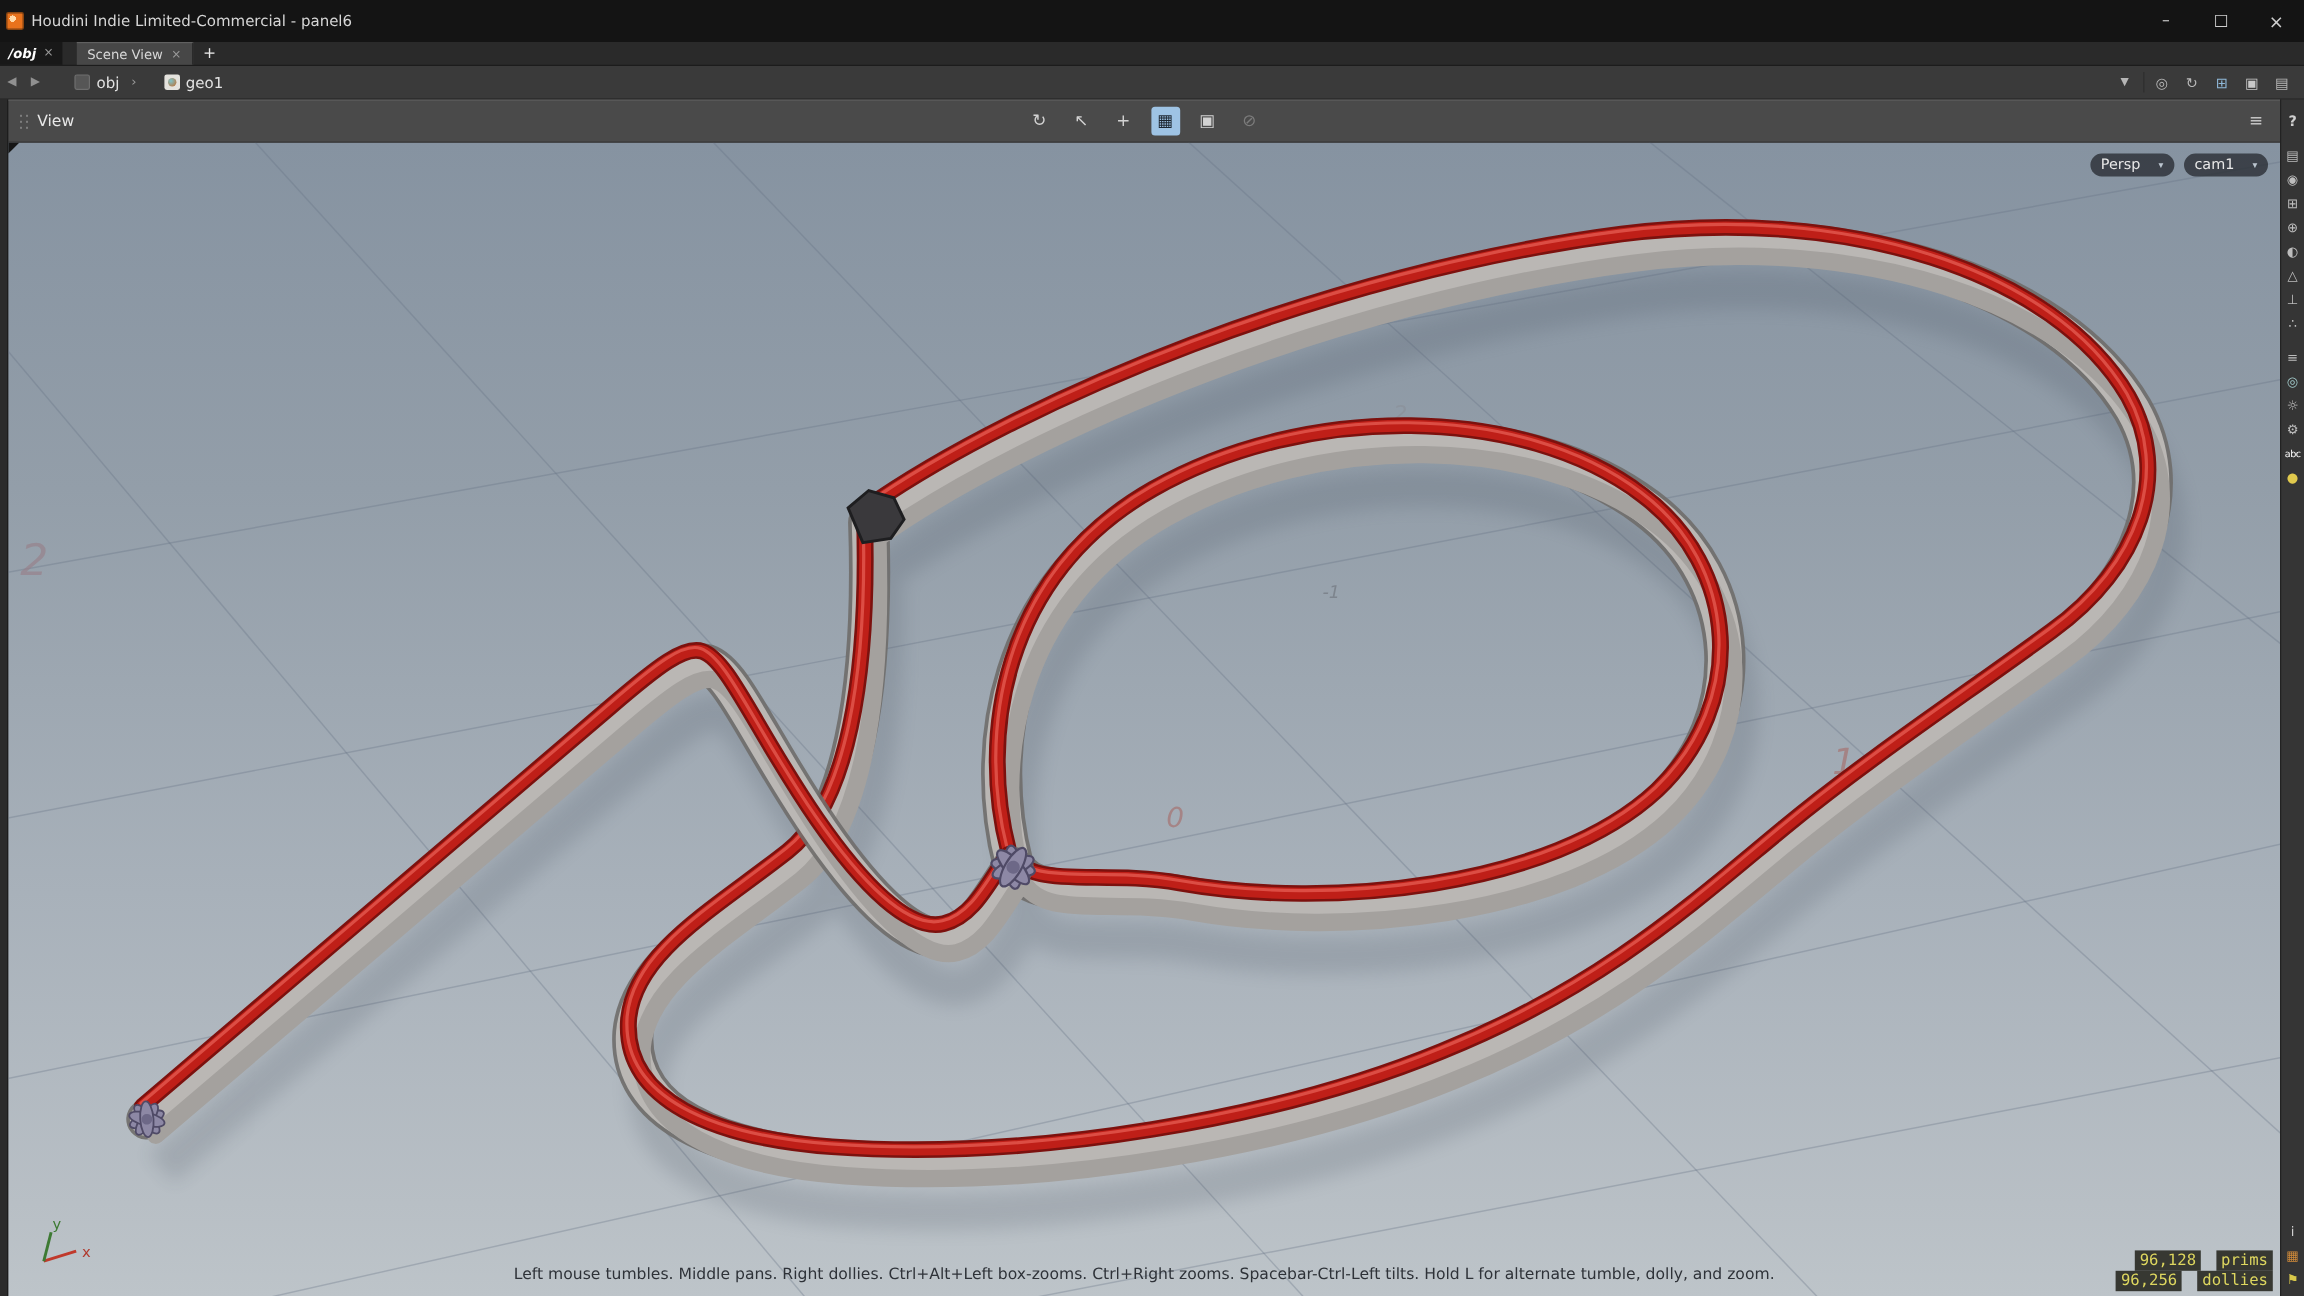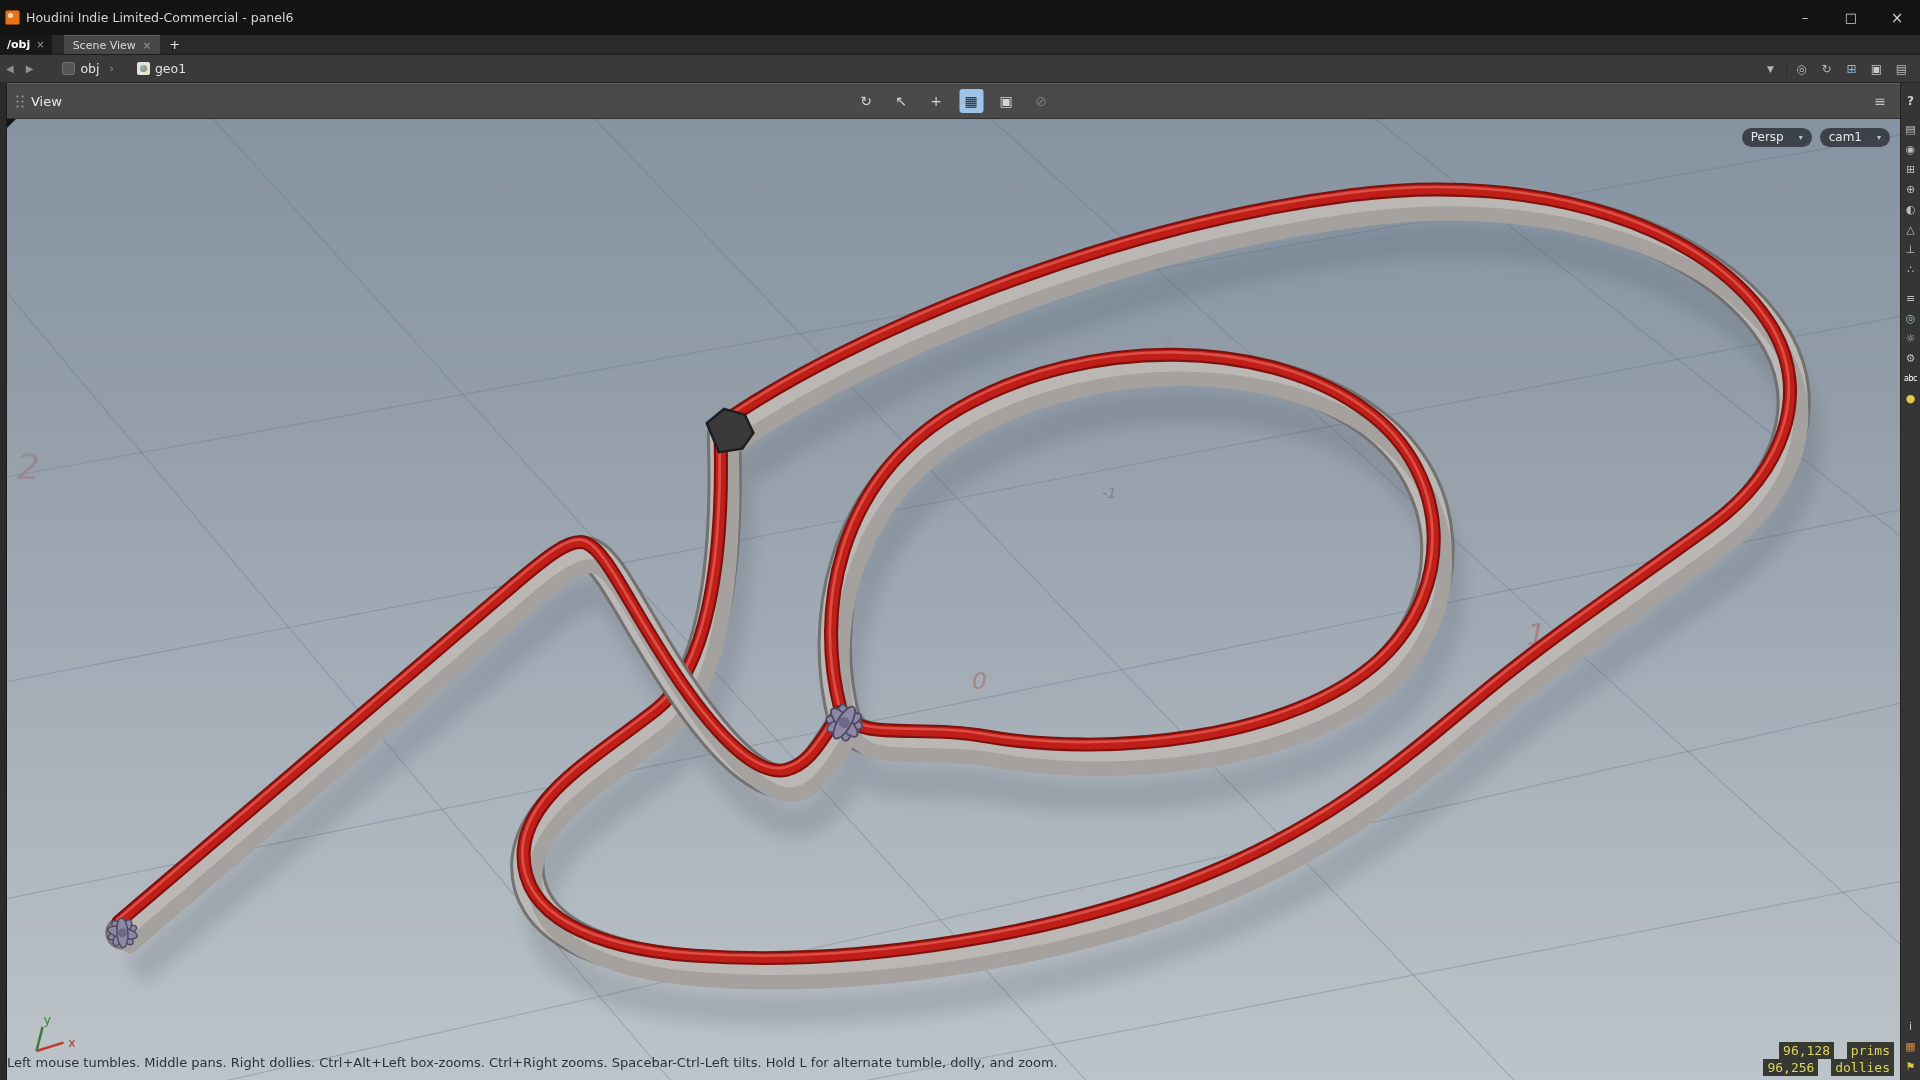--- a/index.html
+++ b/index.html
@@ -16,21 +16,21 @@
   .win-title { white-space:nowrap; }
   .win-controls { margin-left:auto; display:flex; height:100%; }
   .win-btn { width:46px; height:100%; display:flex; align-items:center; justify-content:center;
              color:#cfcfcf; font-size:13px; }
   .win-btn.close { font-size:15px; }
 
   
   .tabbar { height:20px; background:#2a2a2a; display:flex; align-items:stretch; flex:0 0 auto;
             border-bottom:1px solid #1c1c1c; }
   .pane-path { background:#181818; color:#ffffff; font-size:11px; font-weight:bold;
-               display:flex; align-items:center; gap:6px; padding:0 7px; }
+               display:flex; align-items:center; gap:6px; padding:0 7px;font-style:italic; }
   .tab-close { color:#9a9a9a; font-size:10px; font-weight:normal; }
   .tab { background:#474747; color:#d8d8d8; font-size:11px; display:flex; align-items:center; gap:7px;
          padding:0 9px; margin-left:12px; border-top:1px solid #606060; border-right:1px solid #2a2a2a; }
   .tab-plus { color:#e8e8e8; font-size:13px; display:flex; align-items:center; padding:0 8px; }
 
   
   .pathbar { height:28px; background:#3a3a3a; display:flex; align-items:center; flex:0 0 auto;
              border-bottom:1px solid #262626; color:#e2e2e2; font-size:12.5px; }
   .nav-arrow { color:#909090; font-size:10px; padding:0 6px; }
   .crumb { display:flex; align-items:center; gap:5px; margin-left:23px; }
@@ -79,21 +79,21 @@
   
   .viewport { flex:1; position:relative; min-height:0;
     background:linear-gradient(180deg,#8693a1 0%, #939ea9 30%, #a8b1ba 65%, #b8bfc5 92%, #bdc4c9 100%); }
   .viewport svg.scene { position:absolute; inset:0; width:100%; height:100%; display:block; }
   .pane-corner { position:absolute; left:0; top:0; width:0; height:0;
                  border-top:9px solid #161616; border-right:9px solid transparent; }
   .cam-pills { position:absolute; top:9px; right:10px; display:flex; gap:8px; }
   .pill { background:rgba(40,44,50,0.78); color:#e8e8e8; font-size:12px; padding:2px 9px 3px;
           border-radius:10px; display:flex; align-items:center; gap:15px; }
   .pill .caret { font-size:8px; color:#bcc6d0; }
-  .hint { position:absolute; bottom:10px; left:0; width:100%; text-align:left;
+  .hint { position:absolute; bottom:10px; left:0; width:100%; text-align:center;
           color:#2e3238; font-size:13px; }
   .stats { position:absolute; right:6px; bottom:4px; text-align:right;
            font-family:"DejaVu Sans Mono", monospace; font-size:13px; line-height:17px; }
   .chip { display:inline-block; background:rgba(32,32,24,0.85); color:#ddd65f; padding:0 4px; margin-left:5px; }
   .cursor { position:absolute; right:2px; top:312px; width:0; height:0; color:#fff; }
 </style>
 </head>
 <body>
 
 <div class="window">

